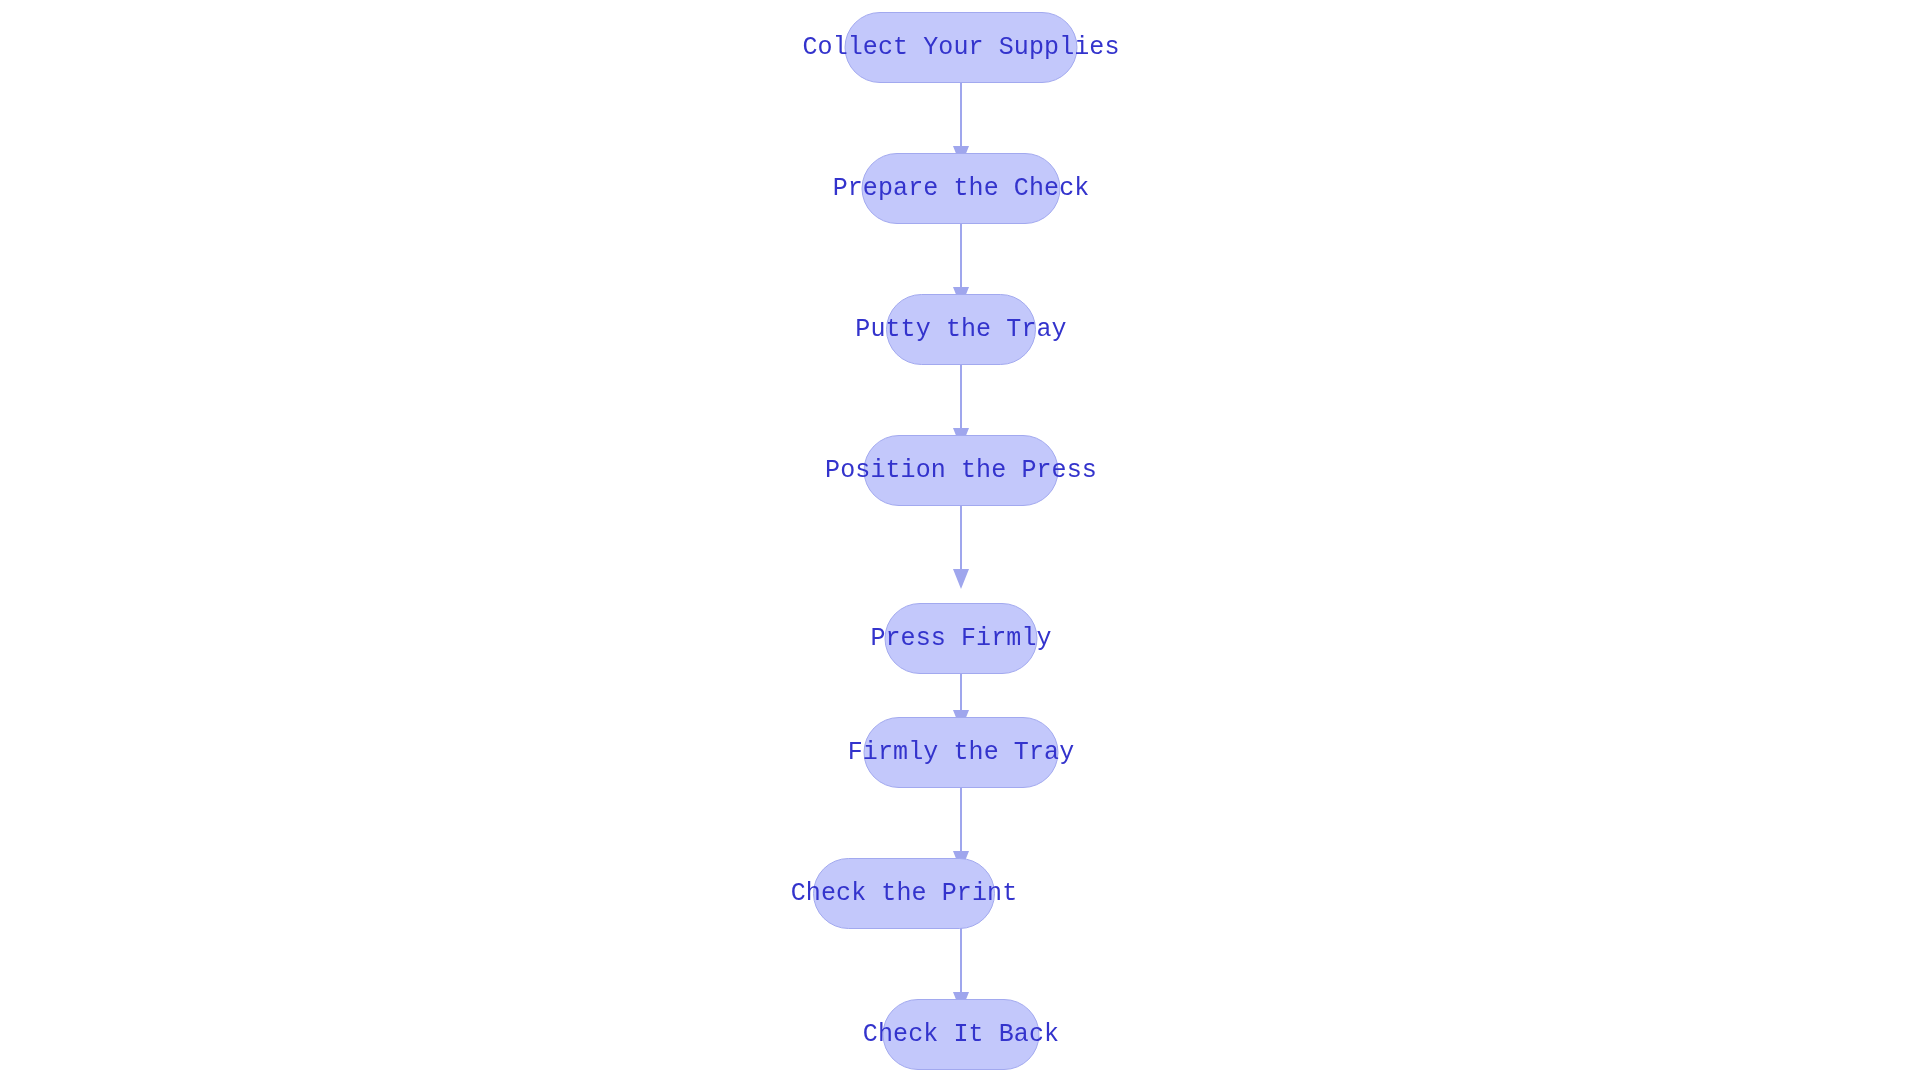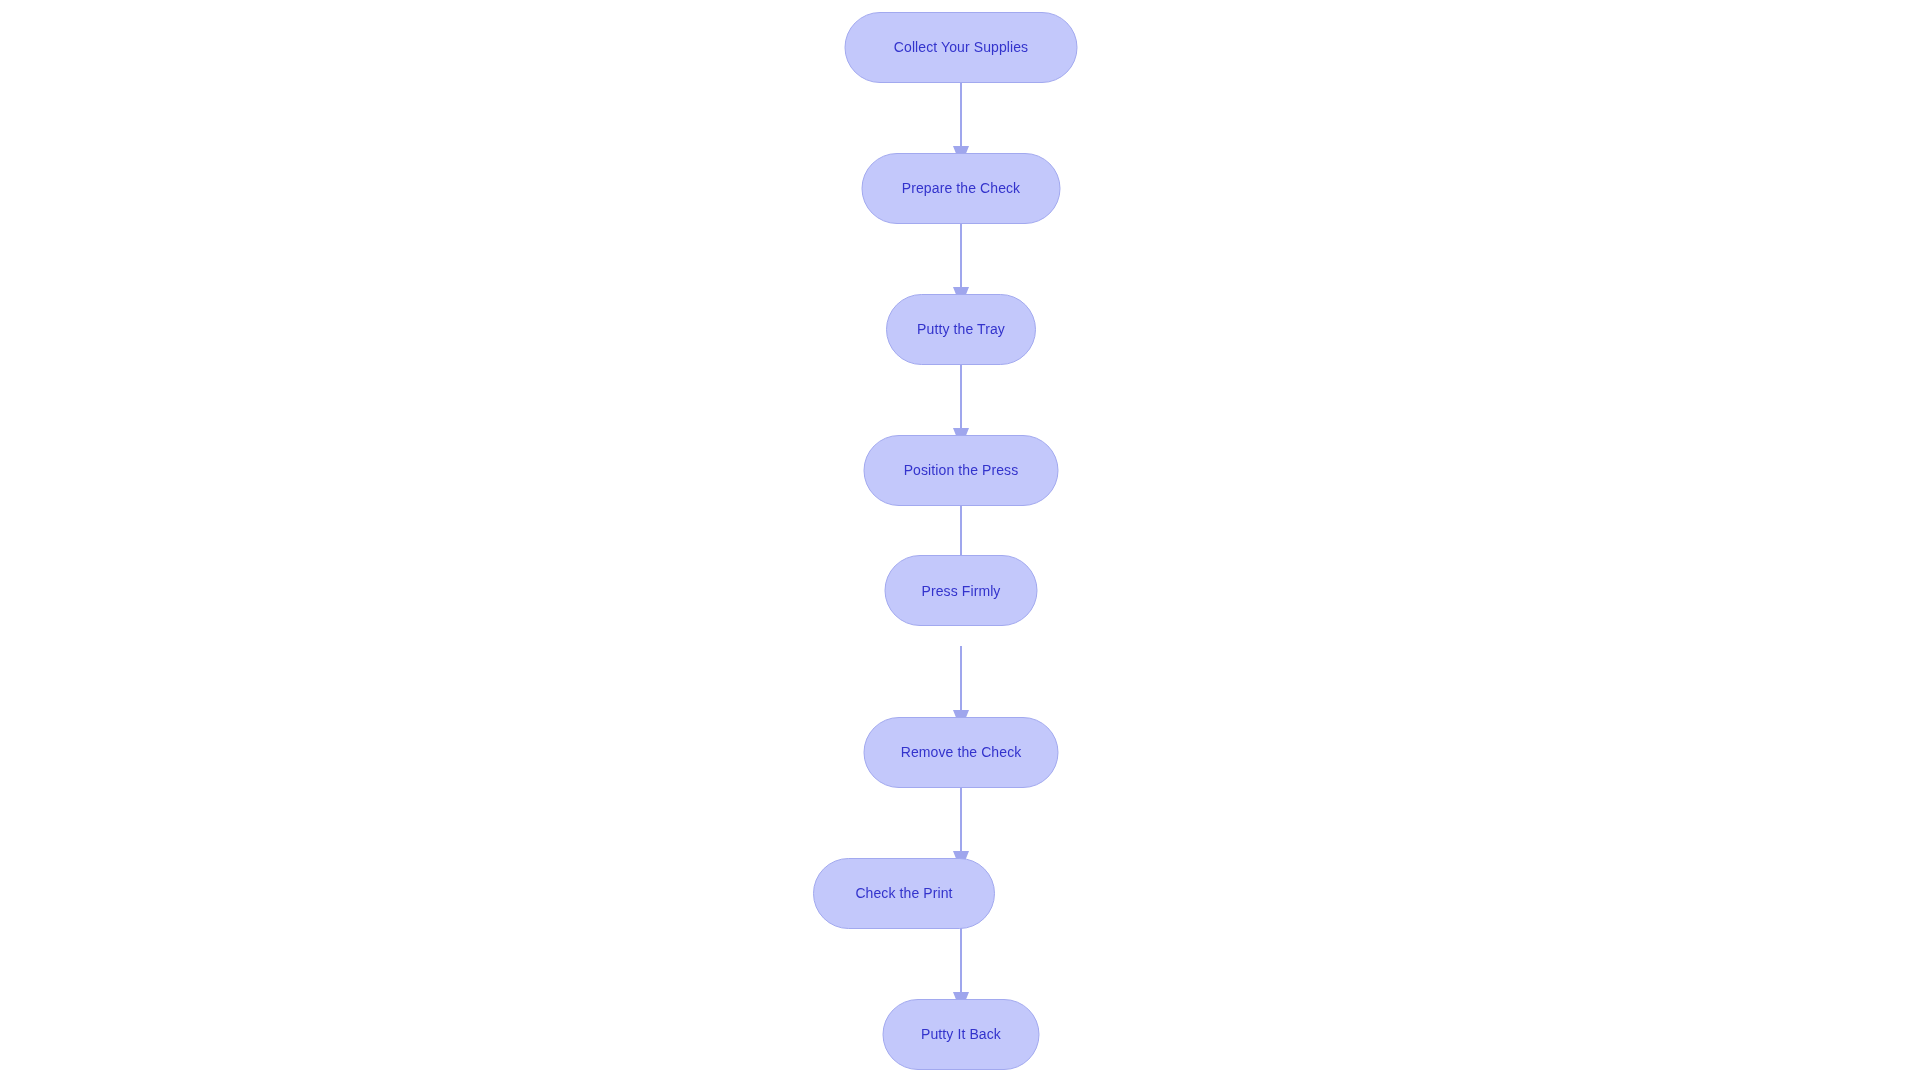--- a/index.html
+++ b/index.html
@@ -40,25 +40,25 @@
     justify-content: center;
     box-sizing: border-box;
     height: 71px;
     border-radius: 36px;
     background: #c3c8fb;
     border: 1px solid #a2a9ef;
     transform: translateX(-50%);
   }
   .flow-node .node-label {
     color: #3333cc;
-    font-size: 14px;
+    font-size: 25px;
     line-height: 1;
     letter-spacing: 0.1px;
     white-space: nowrap;
-    font-family: Liberation Sans, sans-serif;
+    font-family: Liberation Mono, monospace;
   }
 </style>
 </head>
 <body>
 
 <div id="flow-canvas">
 
   <svg class="connector" viewBox="0 0 1920 1083" width="1920" height="1083" xmlns="http://www.w3.org/2000/svg">
     <defs>
       <marker id="arrowhead" markerWidth="10" markerHeight="8" refX="1" refY="4" orient="auto" markerUnits="strokeWidth">
@@ -82,27 +82,27 @@
       </div>
       <div class="flow-node" style="left: 961px; top: 152.5px; width: 199px;">
         <span class="node-label">Prepare the Check</span>
       </div>
       <div class="flow-node" style="left: 961px; top: 293.5px; width: 150px;">
         <span class="node-label">Putty the Tray</span>
       </div>
       <div class="flow-node" style="left: 961px; top: 434.5px; width: 195px;">
         <span class="node-label">Position the Press</span>
       </div>
-      <div class="flow-node" style="left: 961px; top: 555px; width: 153px;">
+      <div class="flow-node" style="left: 961px; top: 603px; width: 153px;">
         <span class="node-label">Press Firmly</span>
       </div>
       <div class="flow-node" style="left: 961px; top: 716.5px; width: 195px;">
-        <span class="node-label">Remove the Check</span>
+        <span class="node-label">Firmly the Tray</span>
       </div>
       <div class="flow-node" style="left: 904px; top: 857.5px; width: 182px;">
         <span class="node-label">Check the Print</span>
       </div>
       <div class="flow-node" style="left: 961px; top: 998.5px; width: 157px;">
-        <span class="node-label">Putty It Back</span>
+        <span class="node-label">Check It Back</span>
       </div>
     </div>
 
 </div>
 
 </body></html>

